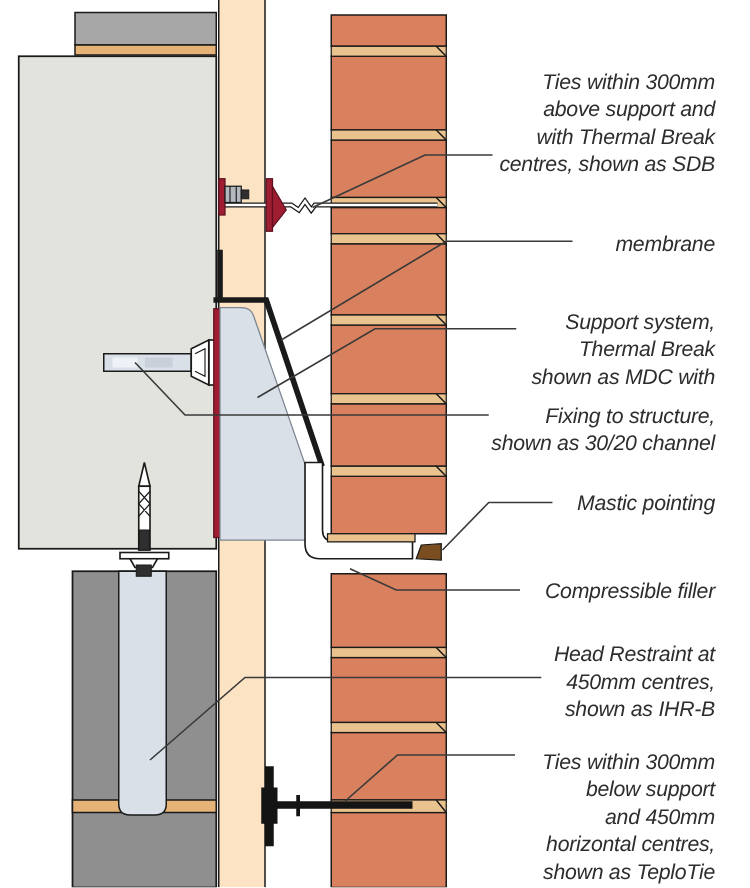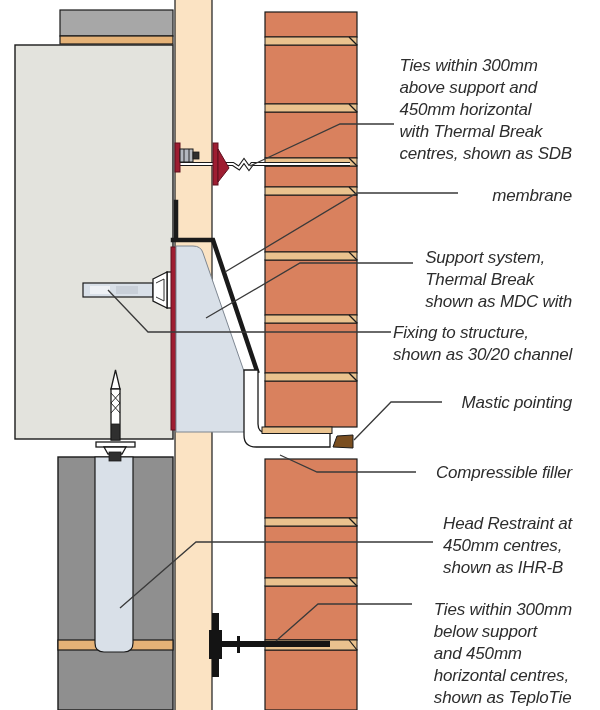--- a/index.html
+++ b/index.html
@@ -1,19 +1,19 @@
 <!DOCTYPE html>
 <html style="--brick: #d9815e; --mortar: #eac28e; --insulation: #fbe3c3; --slab: #e3e3dd; --block_upper: #a7a7a7; --block_lower: #8f8f8f; --block_mortar: #e5b277; --steel_light: #d9e0e8; --maroon: #9e1d31; --maroon_dark: #5f101f; --mastic: #7a4e20; --line: #1a1a1a; --leader: #3a3a3a; --text: #2d2d2d;"><head>
 <meta charset="utf-8">
 <style>
   html,body{margin:0;padding:0;background:#ffffff;}
   .canvas{position:relative;width:600px;height:710px;background:#fff;overflow:hidden;
           font-family:"Liberation Sans","DejaVu Sans",sans-serif;}
   svg{position:absolute;left:0;top:0;}
-  .label{position:absolute;right:28px;font-style:italic;
+  .label{position:absolute;right:28px;text-align:right;font-style:italic;
          font-size:17px;line-height:22px;color:var(--text);white-space:nowrap;
          letter-spacing:-0.2px;}
   .label .ln{display:block;}
   
   .brick{fill:var(--brick);stroke:var(--line);stroke-width:1.2;}
   .mortar{fill:var(--mortar);stroke:var(--line);stroke-width:1;}
   .slash{stroke:var(--line);stroke-width:1.2;fill:none;}
   .insul{fill:var(--insulation);}
   .insul-edge{stroke:var(--line);stroke-width:1.2;}
   .slab{fill:var(--slab);stroke:var(--line);stroke-width:1.4;}
@@ -155,21 +155,20 @@
     <path class="leader" d="M354,440 L391,402 L442,402"></path>
     <path class="leader" d="M280,455 L317,472 L416,472"></path>
     <path class="leader" d="M120,608 L196,542 L433,542"></path>
     <path class="leader" d="M276,641 L318,604 L412,604"></path>
   </g>
 </svg>
 
   <div class="label" style="top:55px">
     <span class="ln">Ties within 300mm</span>
     <span class="ln">above support and</span>
-    <span class="ln">450mm horizontal</span>
     <span class="ln">with Thermal Break</span>
     <span class="ln">centres, shown as SDB</span>
   </div>
 
   <div class="label" style="top:185px">
     <span class="ln">membrane</span>
   </div>
 
   <div class="label" style="top:247px">
     <span class="ln">Support system,</span>

